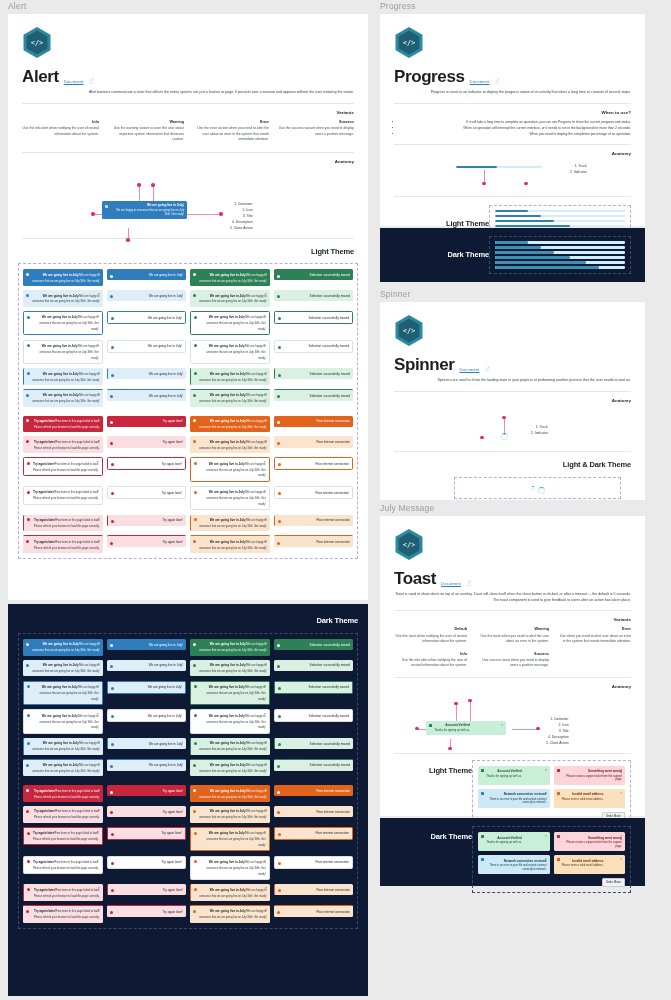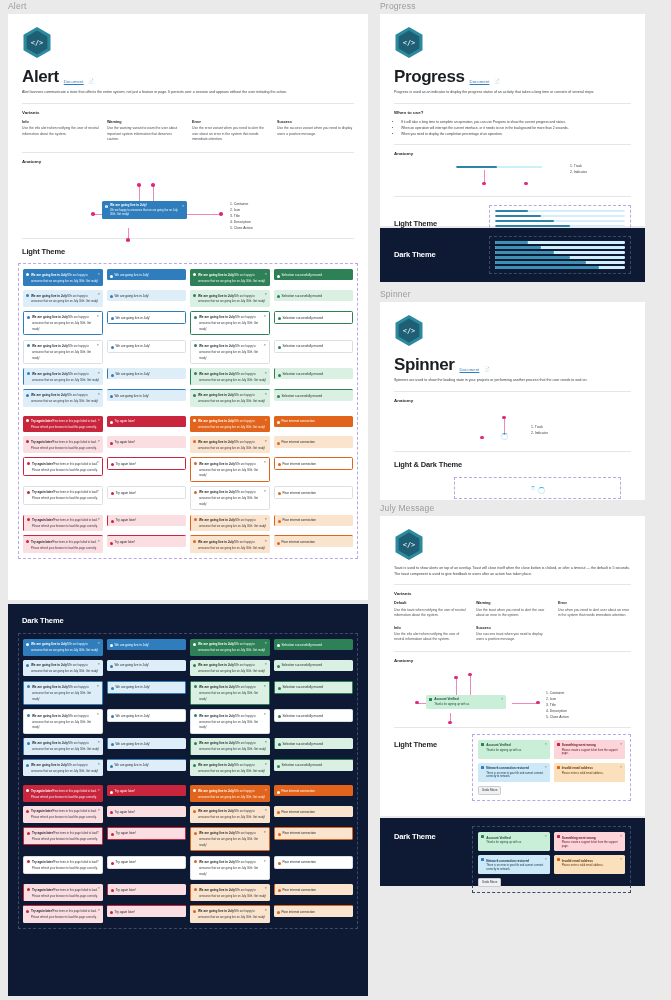--- a/index.html
+++ b/index.html
@@ -5,21 +5,21 @@
   * { box-sizing: border-box; margin:0; padding:0; }
   html,body { width:671px; height:1000px; }
   body {
     background:#eaeaea;
     font-family:"Liberation Sans", sans-serif;
     font-size:4px;
     color:#1b1f23;
     position:relative;
     overflow:hidden;
   }
-  .board { position:absolute; inset:0; }
+  .board { position:absolute; inset:0;text-align:right; }
 
   .frame-label {
     font-size:8.5px; color:#9b9b9b; font-weight:400;
     letter-spacing:.2px; line-height:1;
   }
   .panel { background:#ffffff; }
 
   
   .hex { position:relative; width:30px; height:33px; }
   .hex svg { display:block; }
@@ -1187,20 +1187,25 @@
   </div>
   <div class="panel" style="position:absolute;left:380px;top:516px;width:265px;height:300px;">
     <div style="padding:12px 14px 0 14px;">
       <div class="hex">
         <svg width="30" height="33" viewBox="0 0 30 33">
           <polygon points="15,1 28.5,8.7 28.5,24.3 15,32 1.5,24.3 1.5,8.7" fill="#2b8a9e"></polygon>
           <polygon points="15,4.5 25.4,10.5 25.4,22.5 15,28.5 4.6,22.5 4.6,10.5" fill="#1f5f75"></polygon>
           <text x="15" y="18.5" font-size="7" fill="#ffffff" text-anchor="middle" font-family="monospace">&lt;/&gt;</text>
         </svg>
       </div>
+      <div class="doc-title-row" style="margin-top:9px;">
+        <span class="doc-title">Toast</span>
+        <span class="doc-link">Document</span>
+        <span class="doc-link-ico">📄</span>
+      </div>
       <div class="doc-desc">Toast is used to show alerts on top of an overlay. Toast will close itself when the close button is clicked, or after a timeout — the default is 5 seconds. The toast component is used to give feedback to users after an action has taken place.</div>
       <div class="rule" style="margin:7px 0 6px;"></div>
       <div class="sec-h">Variants</div>
       <div style="display:grid;grid-template-columns:1fr 1fr 1fr;gap:9px;margin-top:5px;">
         <div>
           <div class="sub-h">Default</div>
           <div class="sub-p">Use this toast when notifying the user of neutral information about the system.</div>
         </div>
         <div>
           <div class="sub-h">Warning</div>

